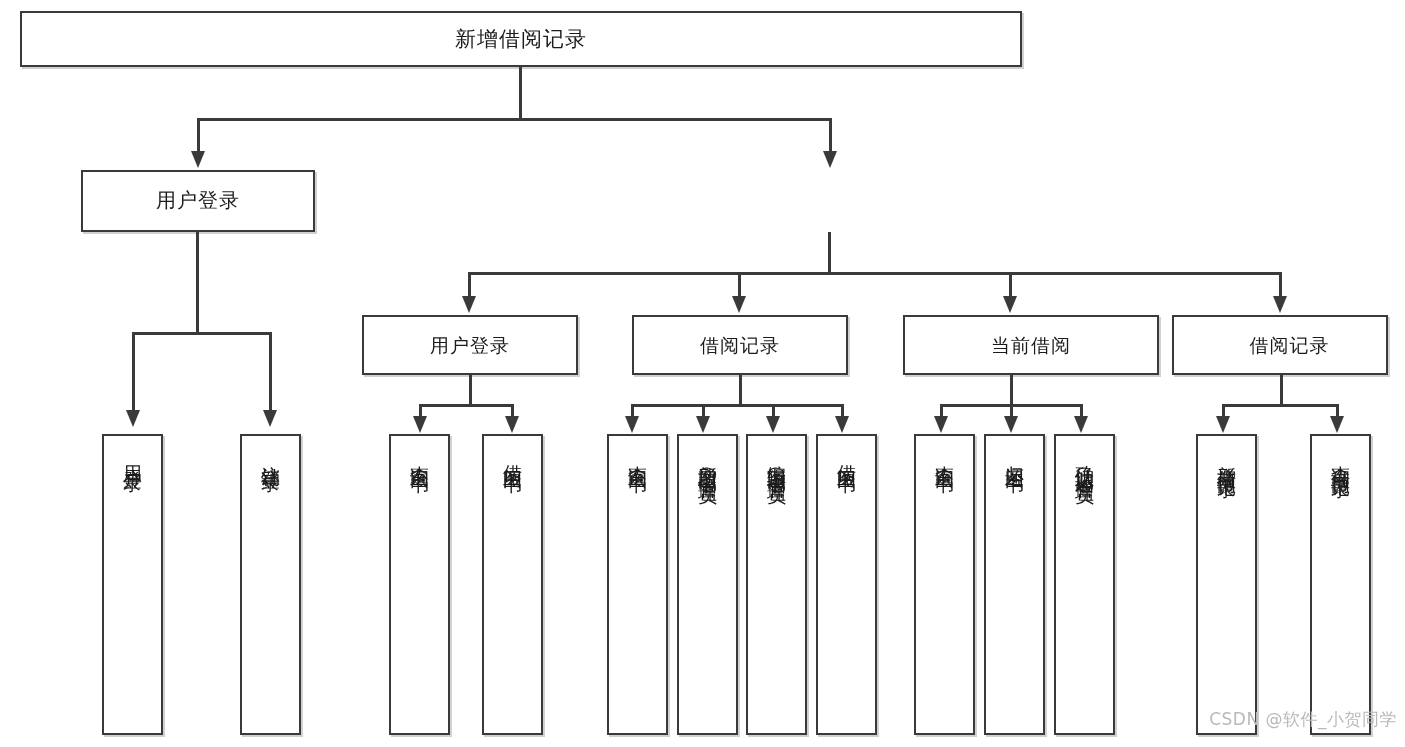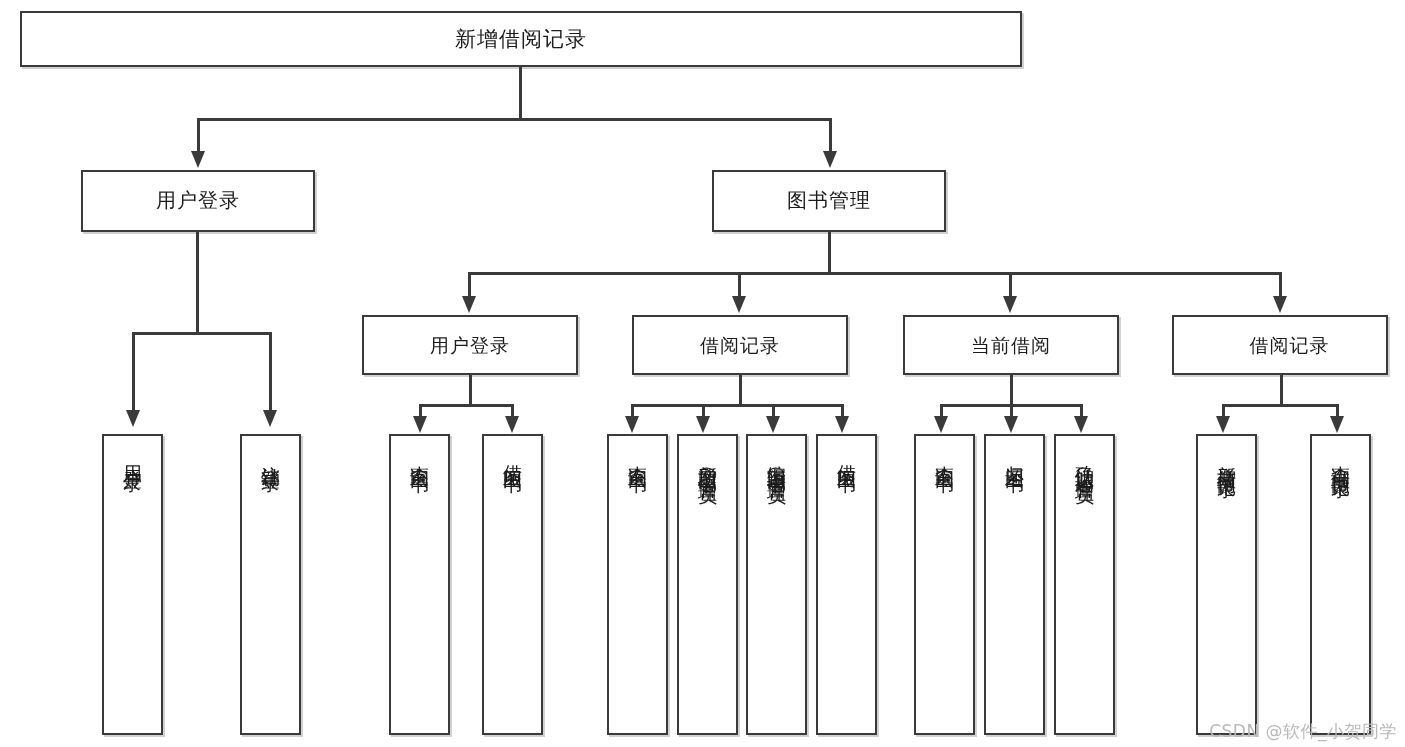--- a/index.html
+++ b/index.html
@@ -71,21 +71,21 @@
     width:0;height:0;
     border-left:7px solid transparent;
     border-right:7px solid transparent;
     border-top:17px solid #3a3a3a;
   }
 
   
   #watermark{
     position:absolute;
     right:8px;
-    bottom:4px;
+    bottom:16px;
     font-size:17px;
     color:#b9b9b9;
     letter-spacing:0.5px;
     white-space:nowrap;
     pointer-events:none;
   }
 </style>
 </head>
 <body>
 
@@ -102,23 +102,20 @@
   <div class="vline" style="left:197px;top:118px;height:35px;"></div>
   <div class="arrow" style="left:191px;top:151px;"></div>
 
   <div class="vline" style="left:829px;top:118px;height:35px;"></div>
   <div class="arrow" style="left:823px;top:151px;"></div>
 
   <div class="node lvl2" style="left:81px;top:170px;width:234px;height:62px;">
     <span class="label">用户登录</span>
   </div>
 
-  <div class="node lvl2" style="left:712px;top:170px;width:234px;height:62px;">
-    <span class="label">图书管理</span>
-  </div>
 
   <div class="vline" style="left:196px;top:232px;height:102px;"></div>
   <div class="hline" style="left:132px;top:332px;width:139px;"></div>
   <div class="vline" style="left:132px;top:332px;height:80px;"></div>
   <div class="arrow" style="left:126px;top:410px;"></div>
   <div class="vline" style="left:269px;top:332px;height:80px;"></div>
   <div class="arrow" style="left:263px;top:410px;"></div>
 
   <div class="vline" style="left:828px;top:232px;height:42px;"></div>
   <div class="hline" style="left:468px;top:272px;width:814px;"></div>
@@ -134,21 +131,21 @@
 
   <div class="vline" style="left:1279px;top:272px;height:26px;"></div>
   <div class="arrow" style="left:1273px;top:296px;"></div>
 
   <div class="node lvl3" style="left:362px;top:315px;width:216px;height:60px;">
     <span class="label">用户登录</span>
   </div>
   <div class="node lvl3" style="left:632px;top:315px;width:216px;height:60px;">
     <span class="label">借阅记录</span>
   </div>
-  <div class="node lvl3" style="left:903px;top:315px;width:216px;height:60px;">
+  <div class="node lvl3" style="left:903px;top:315px;width:256px;height:60px;">
     <span class="label">当前借阅</span>
   </div>
   <div class="node lvl3" style="left:1172px;top:315px;width:216px;height:60px;padding-left:19px;">
     <span class="label">借阅记录</span>
   </div>
 
   <div class="vline" style="left:469px;top:375px;height:31px;"></div>
   <div class="hline" style="left:419px;top:404px;width:94px;"></div>
   <div class="vline" style="left:419px;top:404px;height:14px;"></div>
   <div class="arrow" style="left:413px;top:416px;"></div>

